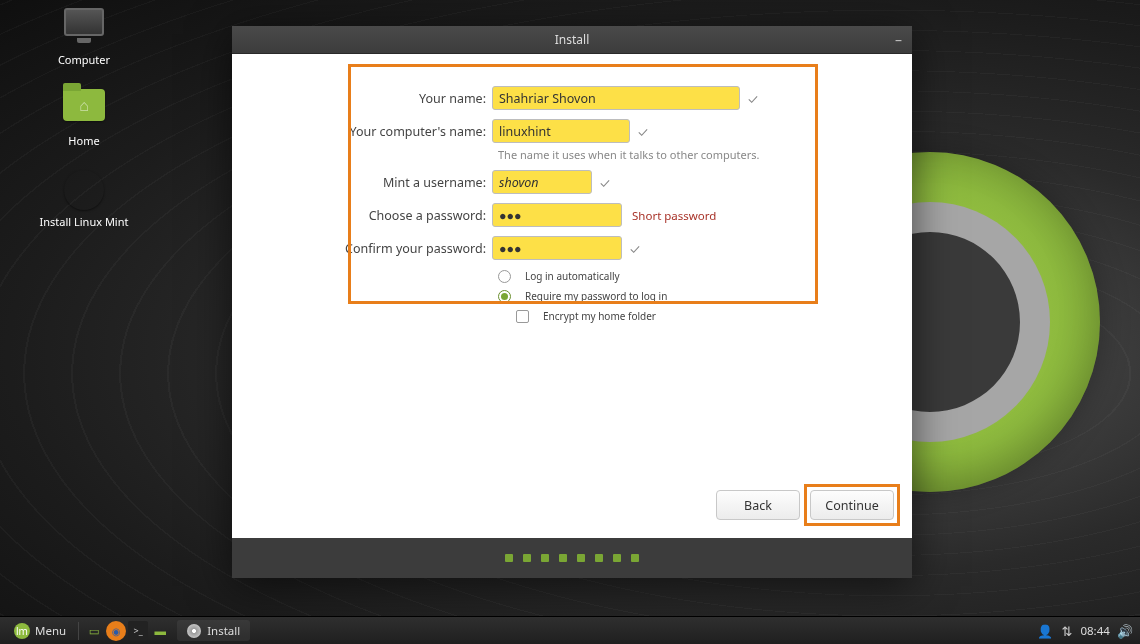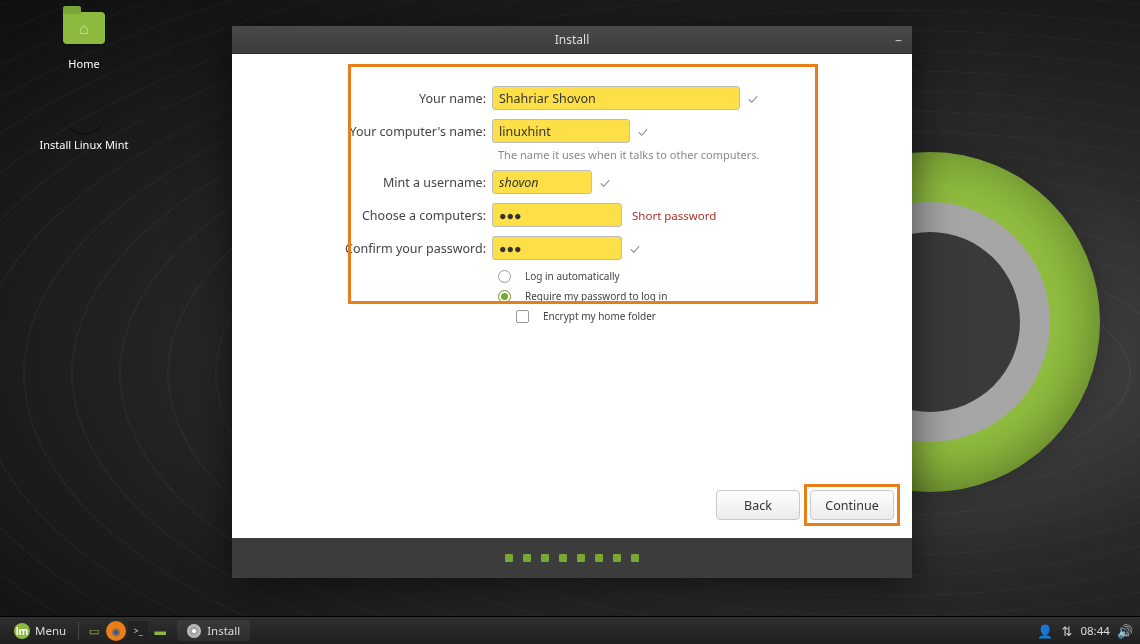--- a/index.html
+++ b/index.html
@@ -87,38 +87,44 @@
 .progress-dots { height:40px; background:#3c3c3c; display:flex; align-items:center; justify-content:center; gap:10px;}
 .dot { width:8px; height:8px; background:#7aa634; border-radius:1px;}
 
 
 .taskbar {
   position:absolute; left:0; right:0; bottom:0; height:28px;
   background: linear-gradient(#2f2f2f,#1f1f1f); border-top:1px solid #000;
   display:flex; align-items:center; padding:0 6px; color:#ddd; font-size:11.5px;
 }
 .menu-btn { display:flex; align-items:center; gap:5px; padding:3px 8px; border-radius:3px; cursor:pointer;}
-.menu-btn .m-logo { width:16px; height:16px; border-radius:50%; background:#8db93e; display:flex; align-items:center; justify-content:center; color:#fff; font-size:10px; font-weight:bold;}
+.menu-btn .m-logo { width:16px; height:16px; border-radius:50%; background:#8db93e; display:flex; align-items:center; justify-content:center; color:#fff; font-size:10px; font-weight:normal;}
 .tb-sep { width:1px; height:18px; background:#444; margin:0 4px;}
 .tb-ico { width:20px; height:20px; display:flex; align-items:center; justify-content:center; border-radius:2px; cursor:pointer; margin:0 1px;}
 .tb-task { display:flex; align-items:center; gap:6px; background:rgba(255,255,255,.06); border-radius:3px; padding:3px 10px; margin-left:6px; cursor:pointer;}
 .tb-task .dot-ico { width:14px; height:14px; border-radius:50%; background:radial-gradient(circle,#fff 20%,#999 22%,#ddd 100%);}
 .tray { margin-left:auto; display:flex; align-items:center; gap:8px;}
 .tray .tic { font-size:13px; cursor:pointer; color:#ccc;}
 </style>
 </head>
 <body>
 
 <div class="desktop">
   <div class="mint-logo-bg"></div>
 </div>
 
 <div class="desktop-icons">
   <div class="d-icon">
     <div class="ico">
+        <div class="ico-monitor"></div>
+      </div>
+    <div>Computer</div>
+  </div>
+  <div class="d-icon">
+    <div class="ico">
         <div class="ico-folder"></div>
       </div>
     <div>Home</div>
   </div>
   <div class="d-icon">
     <div class="ico">
         <div class="ico-cd"></div>
       </div>
     <div>Install Linux Mint</div>
   </div>
@@ -143,21 +149,21 @@
         <input type="text" class="w-md" value="linuxhint" style="">
         <span class="check">✓</span>
       </div>
       <div class="hint">The name it uses when it talks to other computers.</div>
       <div class="row">
         <span class="lbl">Mint a username:</span>
         <input type="text" class="w-sm" value="shovon" style="">
         <span class="check">✓</span>
       </div>
       <div class="row">
-        <span class="lbl">Choose a computers:</span>
+        <span class="lbl">Choose a password:</span>
         <input type="text" class="w-pw" value="●●●" style="">
         <span class="warn">Short password</span>
       </div>
       <div class="row">
         <span class="lbl">Confirm your password:</span>
         <input type="text" class="w-pw" value="●●●" style="">
         <span class="check">✓</span>
       </div>
       <div class="radio-row">
         <span class="radio"></span>

